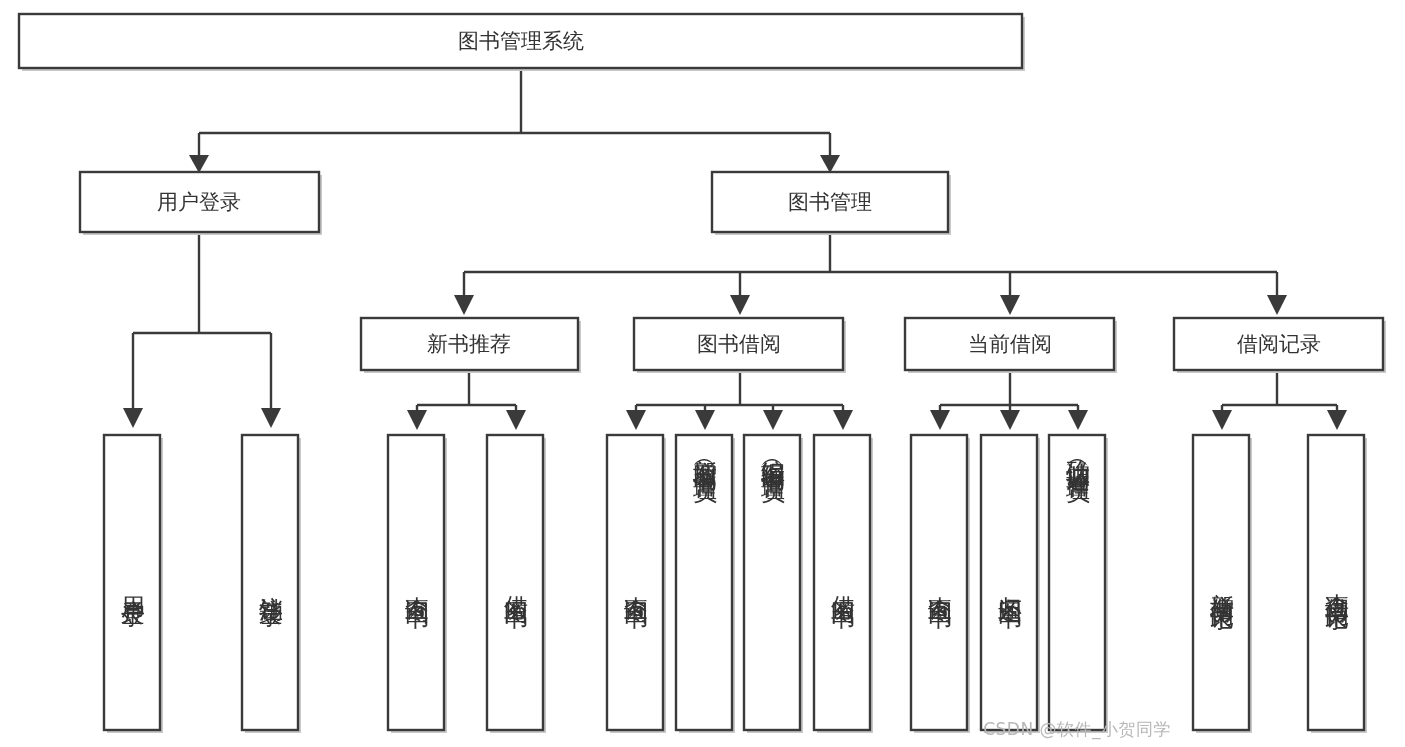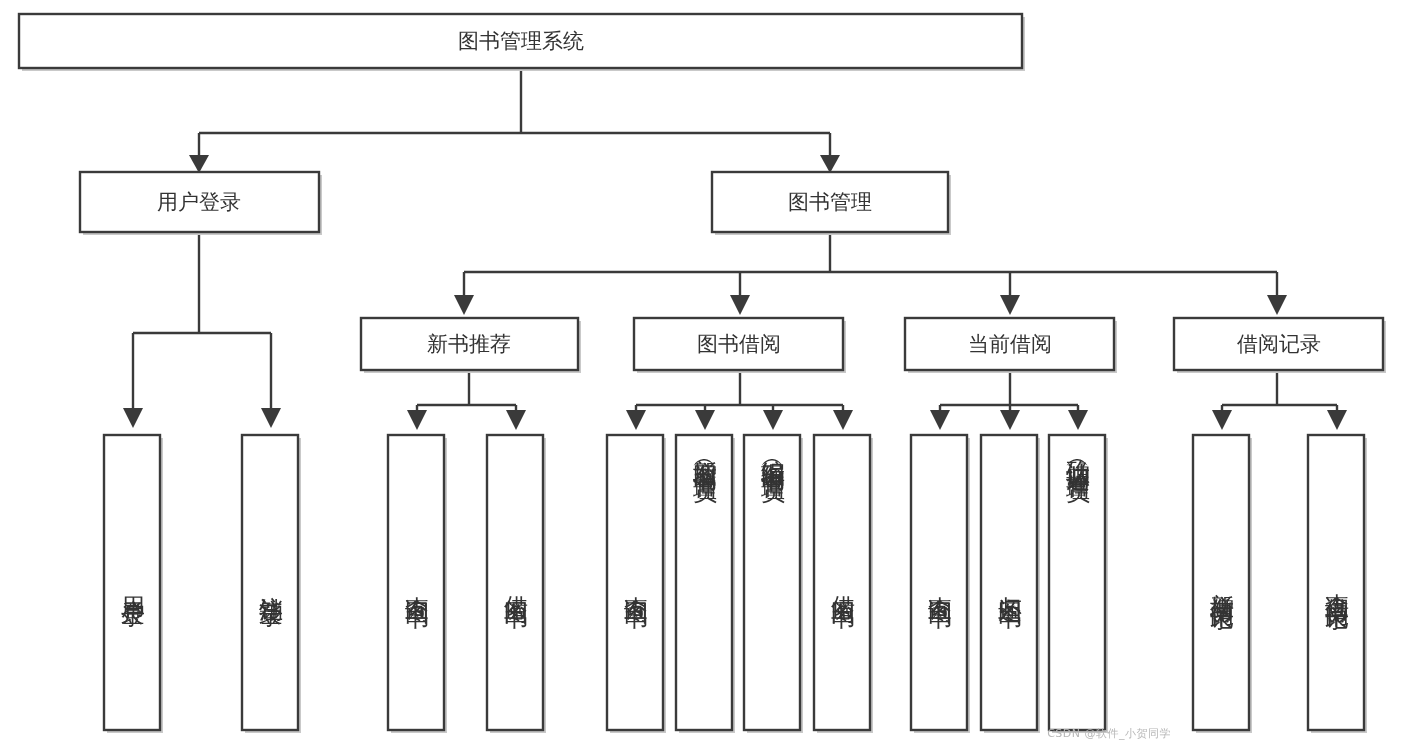--- a/index.html
+++ b/index.html
@@ -71,21 +71,21 @@
     line-height: 1.08;
     color: #333333;
     letter-spacing: 3px;
     white-space: nowrap;
   }
   .watermark {
     position: absolute;
     right: 8px;
     bottom: 6px;
     font-family: "DejaVu Sans", "Liberation Sans", sans-serif;
-    font-size: 11px;
+    font-size: 17px;
     color: #b7b7b7;
     letter-spacing: 0.5px;
     white-space: nowrap;
   }
 </style>
 </head>
 <body>
 
 <div id="diagram-root">
 

